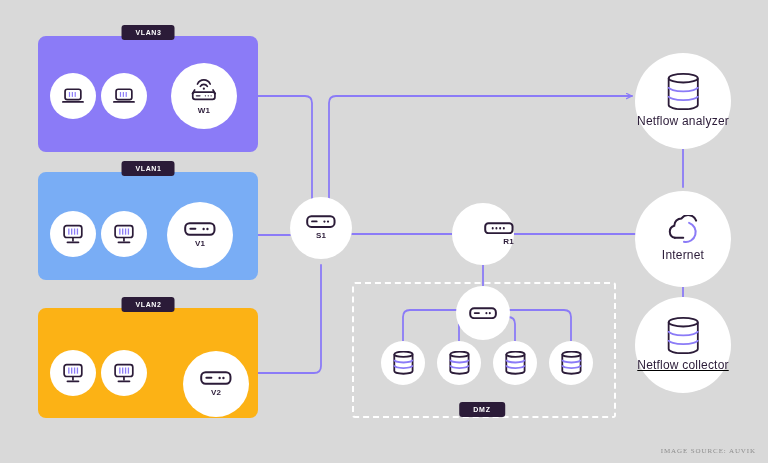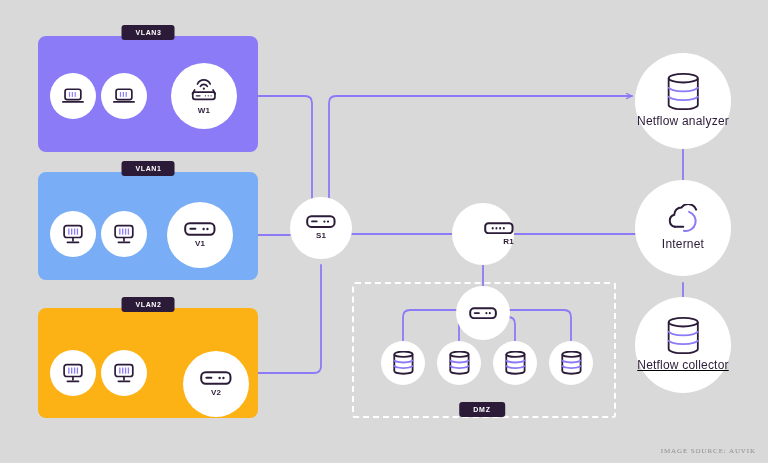--- a/index.html
+++ b/index.html
@@ -354,21 +354,21 @@
         <span class="glyph">
           <svg width="36.480000000000004" height="37.2096" viewBox="0 0 36.480000000000004 37.2096" xmlns="http://www.w3.org/2000/svg">
             <path d="M3.6479999999999997,5.209344000000001 L3.6479999999999997,32.000256 a14.592000000000002,4.279104 0 0 0 29.184000000000005,0 L32.83200000000001,5.209344000000001" fill="none" stroke="#2b1b38" stroke-width="1.8"></path>
             <ellipse cx="18.240000000000002" cy="5.209344000000001" rx="14.592000000000002" ry="4.279104" fill="none" stroke="#2b1b38" stroke-width="1.8"></ellipse>
             <path d="M3.6479999999999997,14.05034496 a14.592000000000002,4.279104 0 0 0 29.184000000000005,0" fill="none" stroke="#8b7bf7" stroke-width="1.8"></path>
             <path d="M3.6479999999999997,22.891345920000003 a14.592000000000002,4.279104 0 0 0 29.184000000000005,0" fill="none" stroke="#8b7bf7" stroke-width="1.8"></path>
           </svg>
         </span>
         <span class="caption">Netflow analyzer</span>
       </div>
-      <div class="node big" style="left: 635px; top: 180px; width: 96px; height: 96px;">
+      <div class="node big" style="left: 635px; top: 191px; width: 96px; height: 96px;">
         <span class="glyph">
           <svg width="36.480000000000004" height="29.184000000000005" viewBox="0 0 36.480000000000004 29.184000000000005" xmlns="http://www.w3.org/2000/svg">
             <path d="M9.849600000000002,22.763520000000003 a6.201600000000001,6.201600000000001 0 0 1 -0.6,-12.038400000000001 a7.296000000000001,7.296000000000001 0 0 1 7.296000000000001,-7.296000000000001 a8.390400000000001,8.390400000000001 0 0 1 14.592000000000002,2.1888" fill="none" stroke="#2b1b38" stroke-width="2" stroke-linecap="round"></path>
             <path d="M9.849600000000002,22.763520000000003 L18.240000000000002,22.763520000000003" fill="none" stroke="#2b1b38" stroke-width="2" stroke-linecap="round"></path>
             <path d="M24.076800000000002,7.879680000000001 a9.849600000000002,9.849600000000002 0 0 1 -5.107200000000001,18.969600000000003" fill="none" stroke="#8b7bf7" stroke-width="2" stroke-linecap="round"></path>
           </svg>
         </span>
         <span class="caption">Internet</span>
       </div>
       <div class="node big" style="left: 635px; top: 297px; width: 96px; height: 96px; text-decoration: underline;">

